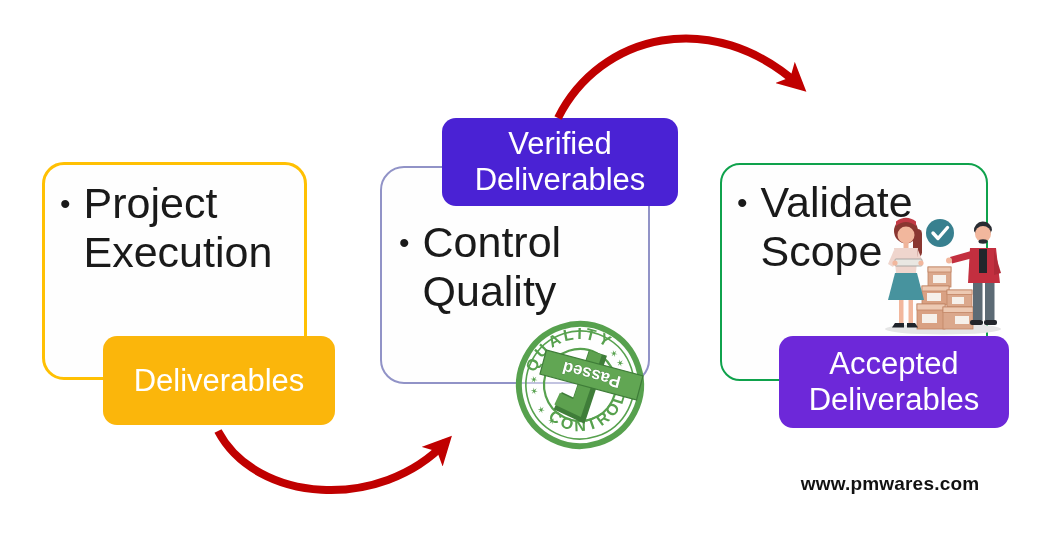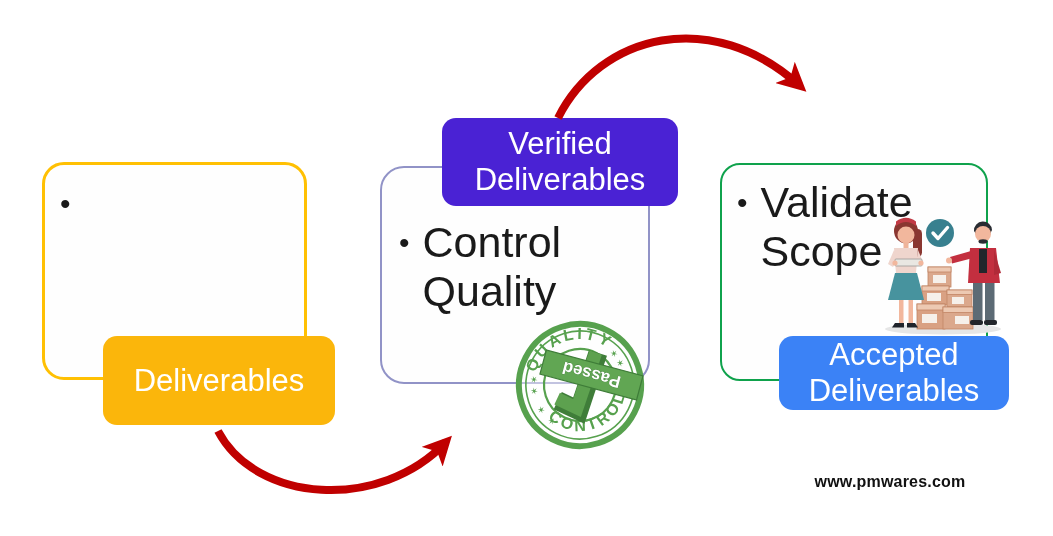--- a/index.html
+++ b/index.html
@@ -20,39 +20,43 @@
   .title-lines span{display:block;}
 
   .chip{
     position:absolute;z-index:5;color:#FFFFFF;display:flex;flex-direction:column;
     align-items:center;justify-content:center;text-align:center;
     font-size:31px;line-height:1.16;border-radius:14px;
   }
   .chip span{display:block;}
   #chip-deliverables{left:103px;top:336px;width:232px;height:89px;background:#FBB60B;}
   #chip-verified{left:442px;top:118px;width:236px;height:88px;background:#4A22D4;}
-  #chip-accepted{left:779px;top:336px;width:230px;height:74px;background:#3b82f6;}
+  #chip-accepted{left:779px;top:336px;width:230px;height:92px;background:#6d28d9;}
 
   #illustration{position:absolute;left:843px;top:203px;z-index:4;}
   #stamp{position:absolute;left:510px;top:315px;z-index:6;}
   #arrows{position:absolute;left:0;top:0;z-index:7;pointer-events:none;}
 
   #footer{
     position:absolute;left:780px;top:473px;width:220px;text-align:center;
-    font-size:16px;font-weight:bold;color:#111111;letter-spacing:0.2px;z-index:3;
+    font-size:19px;font-weight:bold;color:#111111;letter-spacing:0.2px;z-index:3;
   }
 </style>
 </head>
 <body>
 
 <div id="canvas">
 
   <div class="panel" id="box-execution">
     <div class="title">
       <span class="bullet">•</span>
+      <span class="title-lines">
+        <span>Project</span>
+        <span>Execution</span>
+      </span>
     </div>
   </div>
 
   <div class="panel" id="box-quality">
     <div class="title">
       <span class="bullet">•</span>
       <span class="title-lines">
         <span>Control</span>
         <span>Quality</span>
       </span>

